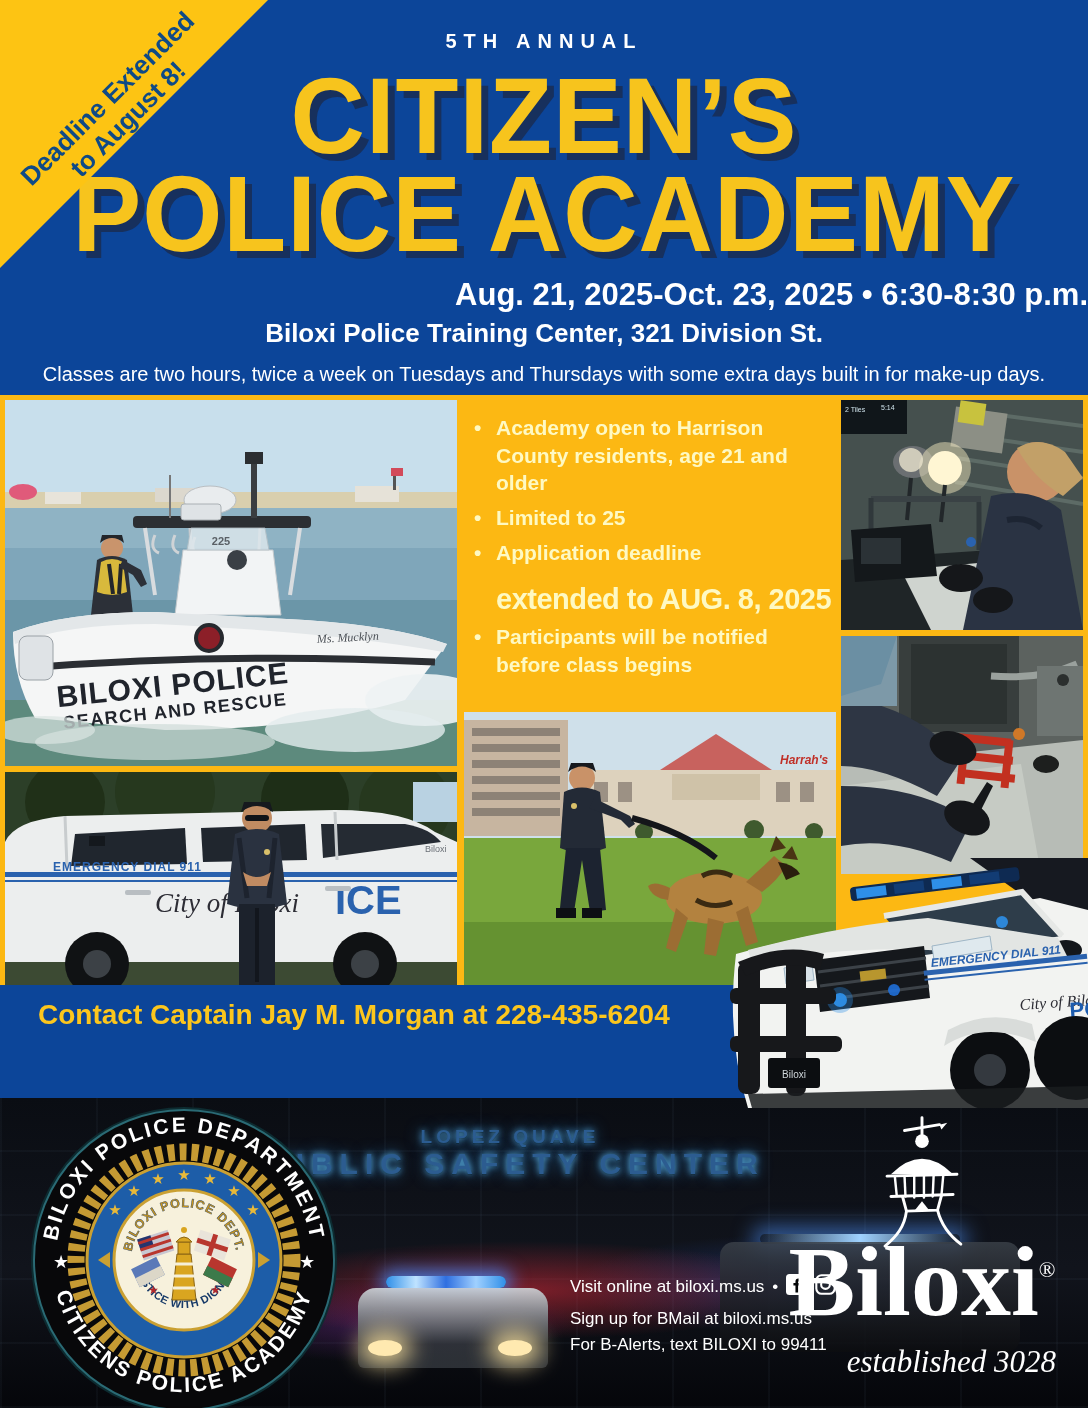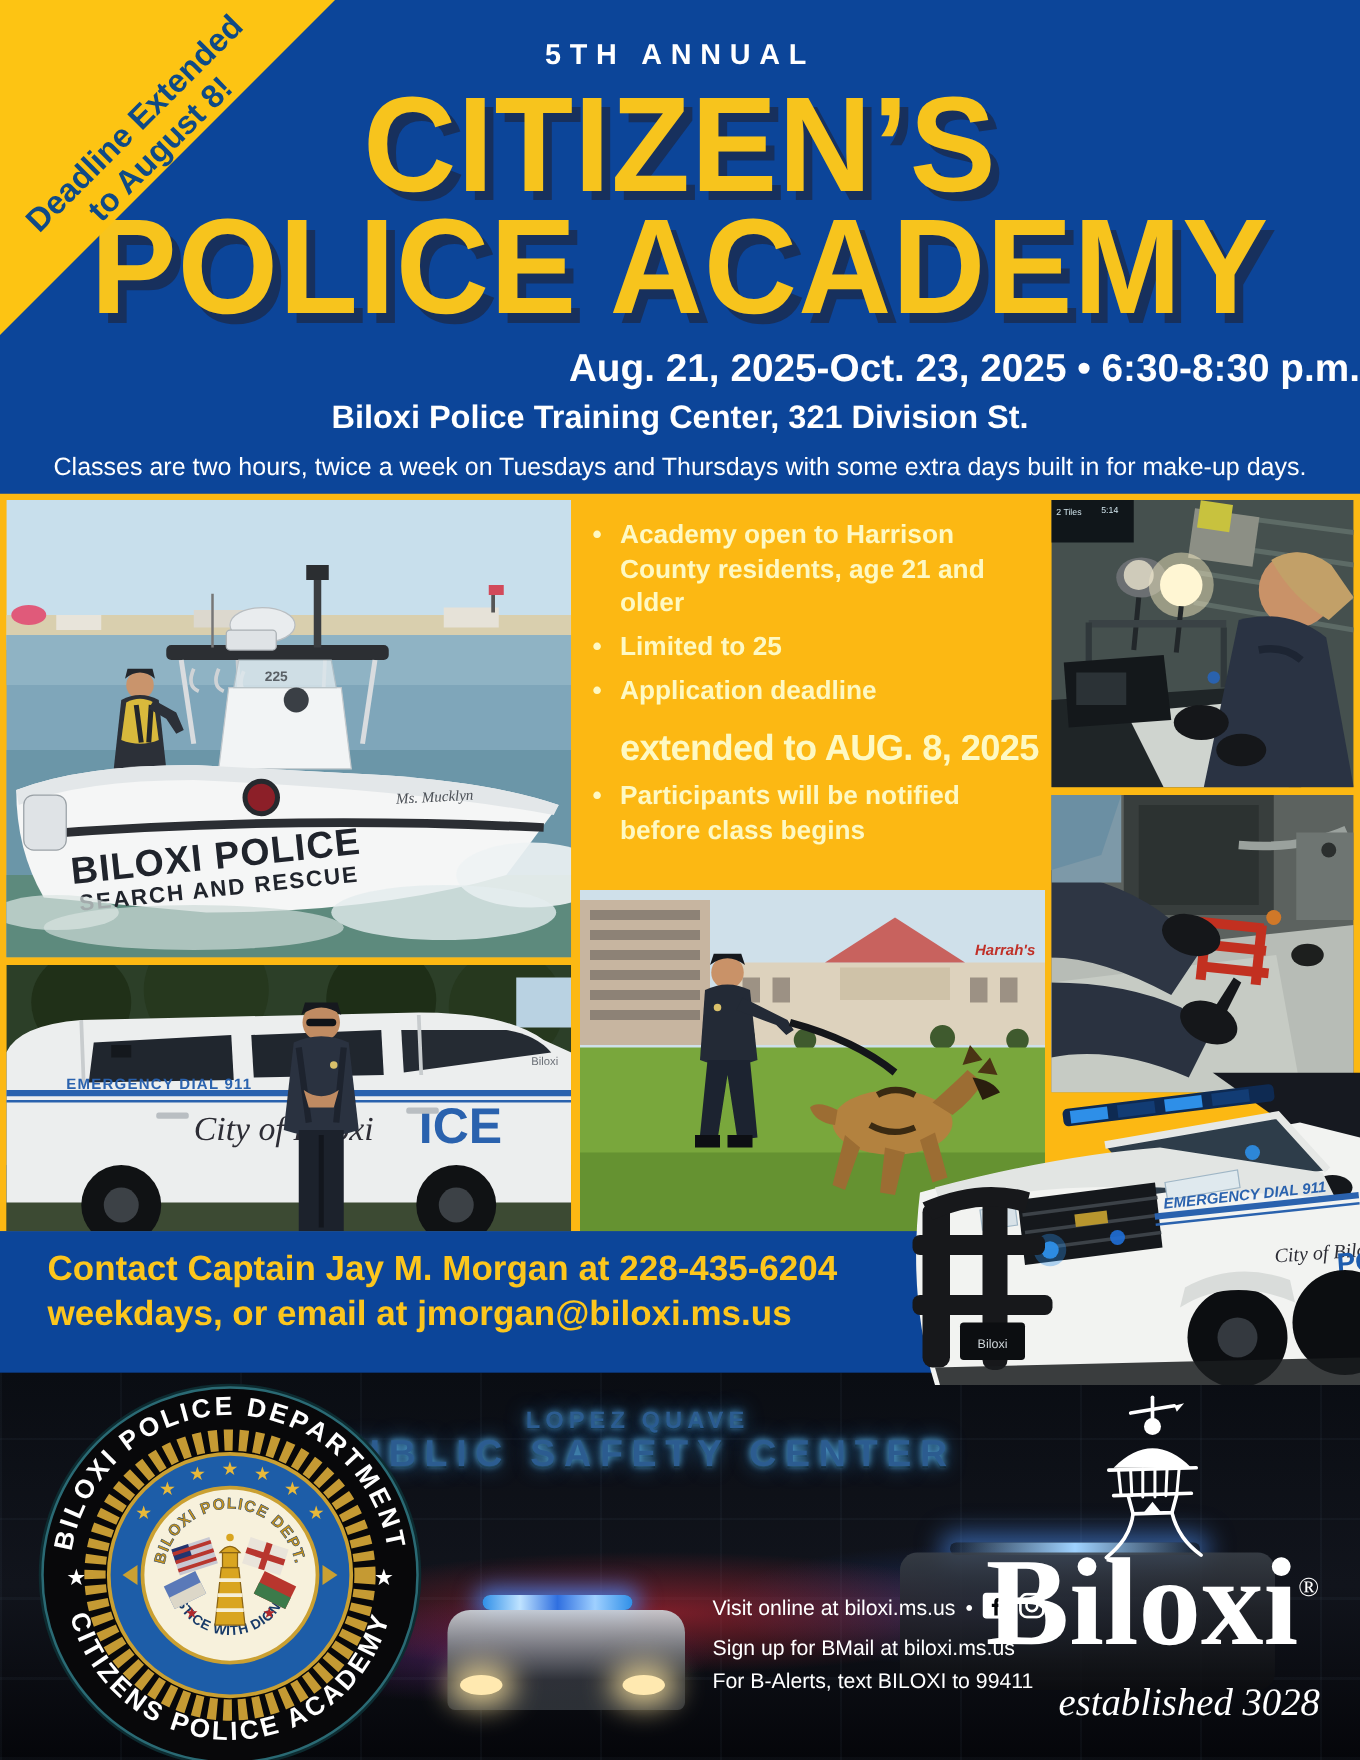--- a/index.html
+++ b/index.html
@@ -1,21 +1,21 @@
 <!DOCTYPE html>
 <html><head>
 <meta charset="utf-8">
 <style>
   html,body{margin:0;padding:0;background:#222;}
   .page{position:relative;width:1088px;height:1408px;overflow:hidden;background:#0c4599;
         font-family:"Liberation Sans",sans-serif;}
 
   
   .eyebrow{position:absolute;top:30px;left:0;width:100%;text-align:center;color:#fff;
-           font-weight:700;font-size:23px;letter-spacing:7px;}
+           font-weight:700;font-size:20px;letter-spacing:7px;}
   .title{position:absolute;left:0;width:100%;text-align:center;color:#f7c41d;font-weight:700;
          line-height:1;letter-spacing:1px;text-shadow:7px 7px 0 #17305d;transform:scaleY(1.05);}
   .title1{top:64px;font-size:103px;}
   .title2{top:162px;font-size:103px;}
   .date-line{position:absolute;top:277px;left:0;width:100%;text-align:right;color:#fff;
              font-weight:700;font-size:31px;}
   .venue-line{position:absolute;top:318px;left:0;width:100%;text-align:center;color:#fff;
               font-weight:700;font-size:26px;}
   .note-line{position:absolute;top:363px;left:0;width:100%;text-align:center;color:#fff;
              font-size:20px;}
@@ -412,21 +412,20 @@
     <div class="bullet">Limited to 25</div>
     <div class="bullet">
       <span>Application deadline</span>
       <div class="bullet-big">extended to AUG. 8, 2025</div>
     </div>
     <div class="bullet">Participants will be notified before class begins</div>
   </div>
 
   <div class="contact-band">
     <div class="contact-l1">Contact Captain Jay M. Morgan at 228-435-6204</div>
-    <div class="contact-l2">weekdays, or email at jmorgan@biloxi.ms.us</div>
   </div>
 
   <div class="footer">
     <div class="building"></div>
     <div class="bsign bsign1">LOPEZ QUAVE</div>
     <div class="bsign bsign2">PUBLIC SAFETY CENTER</div>
 
     <div class="fcar fcar-left">
       <div class="lightbar"></div>
       <div class="carbody"></div>

